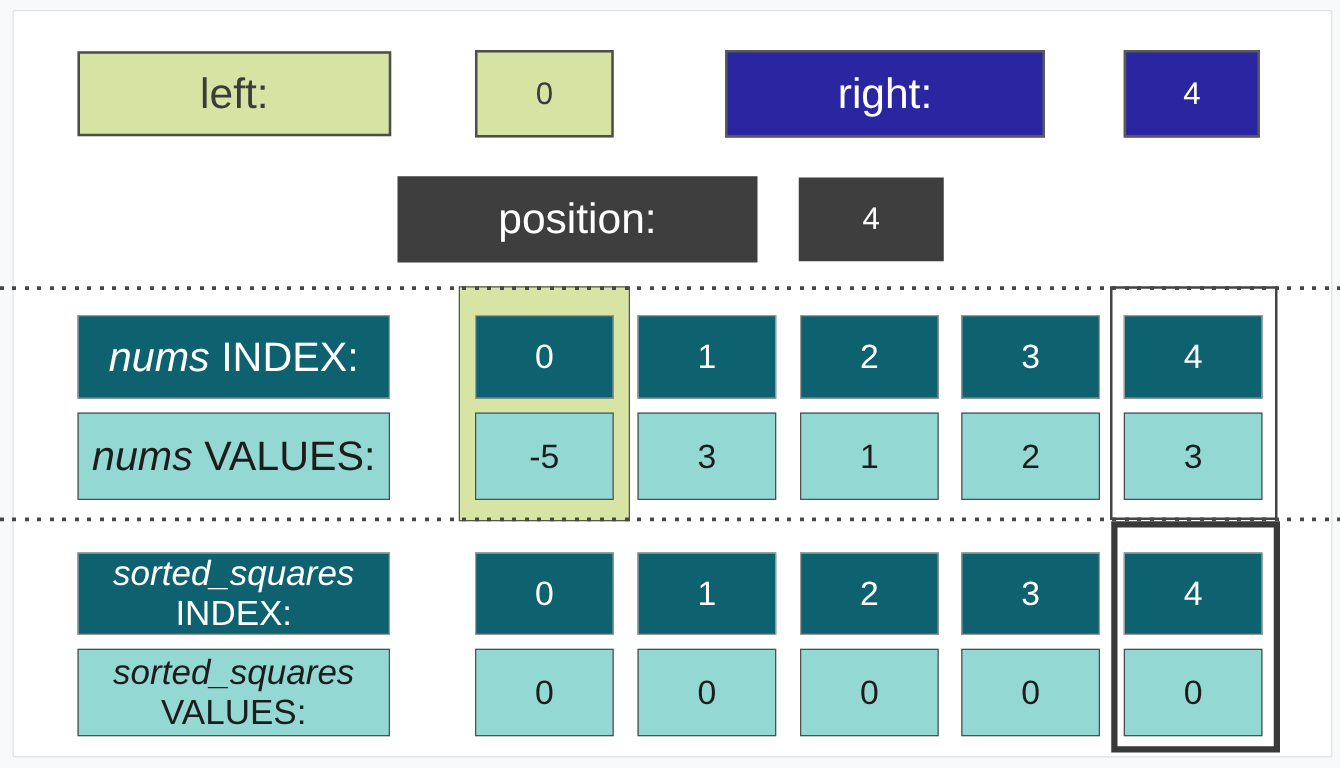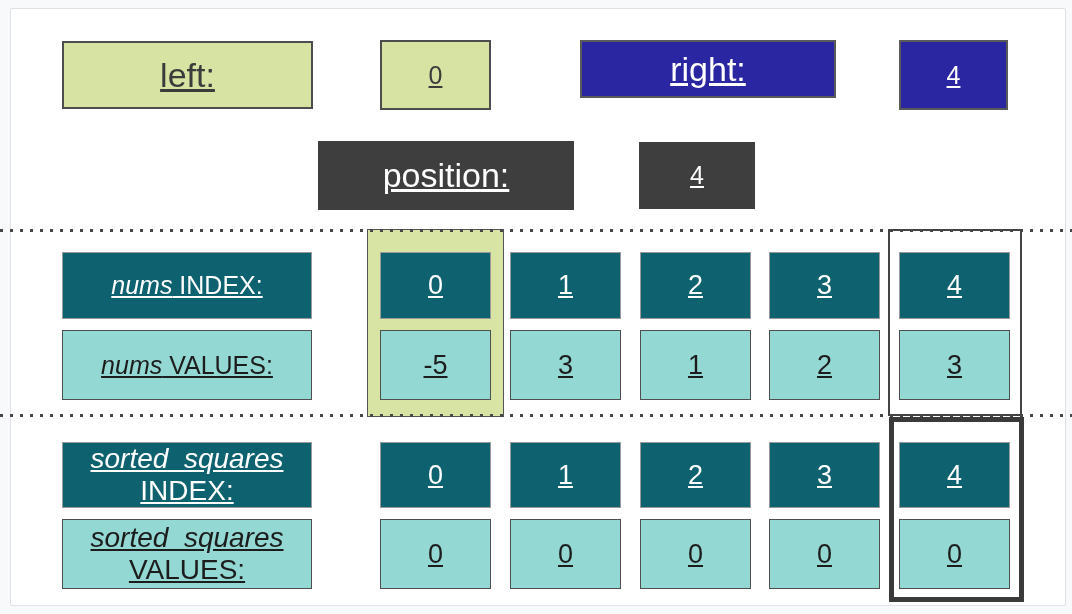--- a/index.html
+++ b/index.html
@@ -8,32 +8,32 @@
     background:#f8f9fa;
     font-family:"Liberation Sans", sans-serif;
     overflow:hidden;
   }
   .stage{position:relative;width:1072px;height:614px;}
   .card{
     position:absolute;left:10px;top:8px;width:1056px;height:598px;
     background:#ffffff;border:1px solid #dee2e6;border-radius:2px;
     box-sizing:border-box;z-index:0;
   }
-  .abs{position:absolute;box-sizing:border-box;display:flex;align-items:center;justify-content:center;text-decoration:underline;}
+  .abs{position:absolute;box-sizing:border-box;display:flex;align-items:center;justify-content:center;}
   
   .green{background:#d7e3a2;border:2px solid #4d4d4d;color:#3b3b3b;}
   .blue{background:#2a25a0;border:2px solid #5a5a5a;color:#ffffff;}
   .dark{background:#3e3e3e;border:none;color:#ffffff;}
   .big-label{font-size:34px;z-index:4;}
   .val-box{font-size:25px;z-index:4;}
   
   .teal{background:#0e616f;border:1px solid #9a9a9a;color:#ffffff;}
   .lteal{background:#93d8d3;border:1px solid #4f4f4f;color:#1c1c1c;}
   .cell{font-size:27px;z-index:4;}
-  .rowlabel{font-size:25px;z-index:4;line-height:1.15;}
+  .rowlabel{font-size:33px;z-index:4;line-height:1.15;}
   .rowlabel .it{font-style:italic;}
   .rowlabel.two-line{flex-direction:column;font-size:28px;}
   .rowlabel span{white-space:pre;}
   
   .hl-green{background:#d8e4a4;border:1px solid #555;z-index:1;}
   .hl-thin{background:#ffffff;border:2px solid #434343;z-index:1;}
   .hl-thick{background:#ffffff;border:5px solid #3a3a3a;z-index:3;}
   
   .dotted{
     position:absolute;left:0;width:1072px;height:3px;z-index:2;
@@ -52,28 +52,28 @@
 
   <div class="dotted" style="top:229px;"></div>
   <div class="dotted" style="top:414px;"></div>
 
   <div class="abs green big-label" style="left:62px;top:41px;width:251px;height:68px;">
       <span>left:</span>
     </div>
   <div class="abs green val-box" style="left:380px;top:40px;width:111px;height:70px;">
       <span>0</span>
     </div>
-  <div class="abs blue big-label" style="left:580px;top:40px;width:256px;height:58px;">
+  <div class="abs blue big-label" style="left:580px;top:40px;width:256px;height:70px;">
       <span>right:</span>
     </div>
   <div class="abs blue val-box" style="left:899px;top:40px;width:109px;height:70px;">
       <span>4</span>
     </div>
 
-  <div class="abs dark big-label" style="left:318px;top:141px;width:256px;height:69px;">
+  <div class="abs dark big-label" style="left:318px;top:141px;width:288px;height:69px;">
       <span>position:</span>
     </div>
   <div class="abs dark val-box" style="left:639px;top:142px;width:116px;height:67px;">
       <span>4</span>
     </div>
 
   <div class="abs teal rowlabel" style="left:62px;top:252px;width:250px;height:67px;">
     <span class="it">nums</span>
       <span> INDEX:</span>
   </div>

